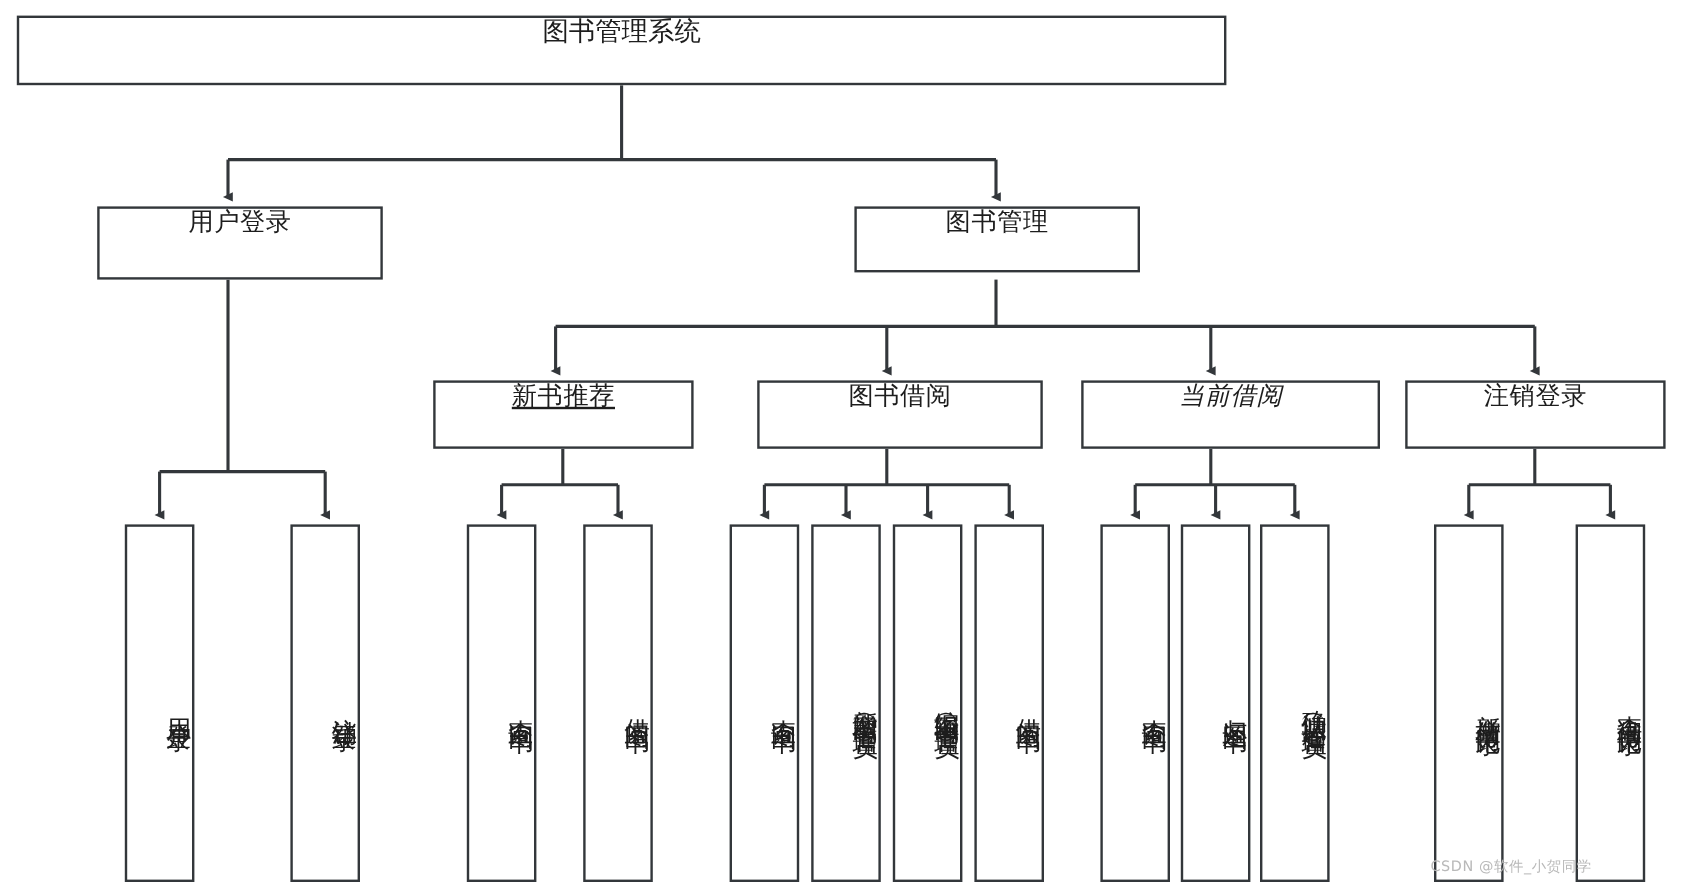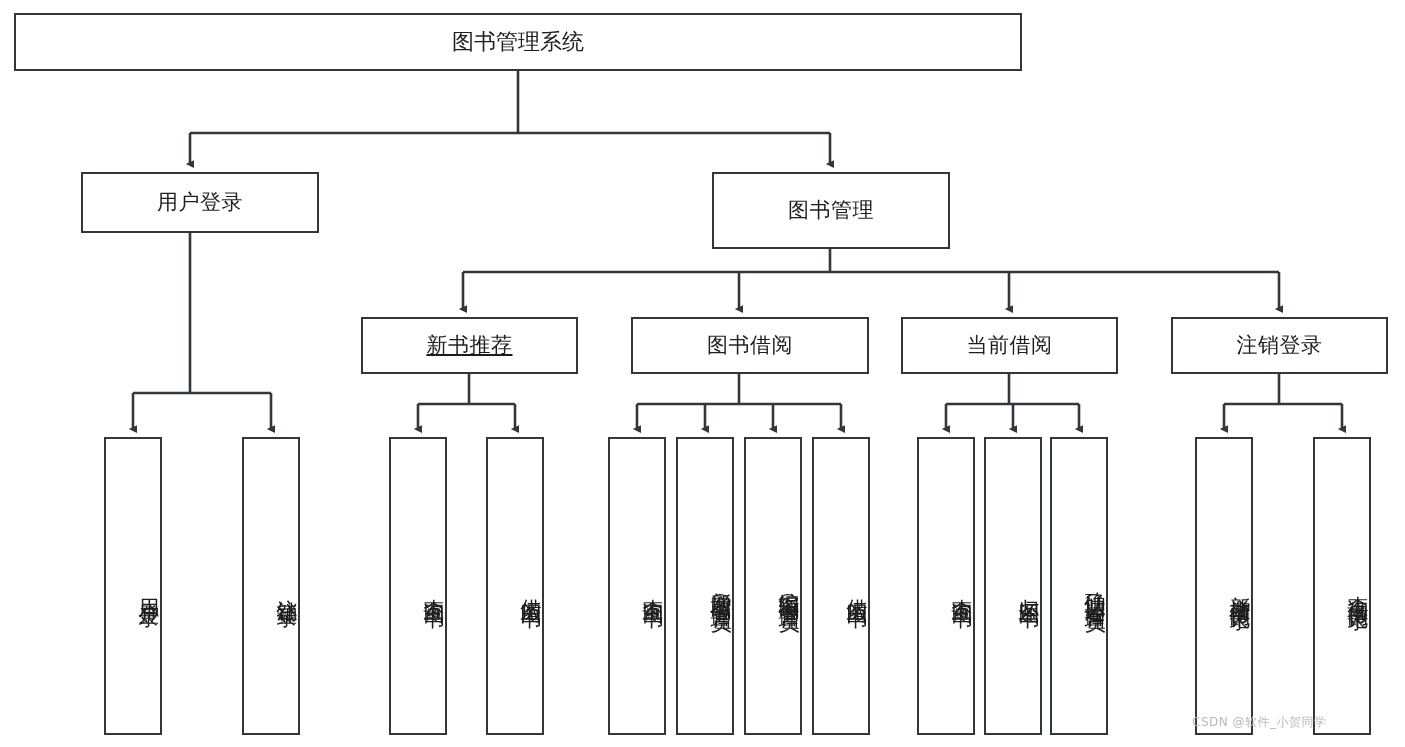--- a/index.html
+++ b/index.html
@@ -24,21 +24,20 @@
     width: 1405px;
     height: 747px;
     pointer-events: none;
   }
   .node {
     position: absolute;
     box-sizing: border-box;
     border: 2px solid #33373b;
     background: #ffffff;
     display: flex;
-    align-items: center;
     justify-content: center;
     color: #1d1d1d;
     line-height: 1.08;
   }
   .node.h {
     font-size: 21px;
     letter-spacing: 0.5px;
   }
   .node.root {
     font-size: 22px;
@@ -119,31 +118,31 @@
     </g>
   </svg>
 
   <div class="node root" style="left:14px; top:13px; width:1008px; height:58px;">
     <span>图书管理系统</span>
   </div>
 
   <div class="node h" style="left:81px; top:172px; width:238px; height:61px;">
     <span>用户登录</span>
   </div>
-  <div class="node h" style="left:712px; top:172px; width:238px; height:77px;">
+  <div class="node h" style="left:712px; top:172px; width:238px; height:55px;">
     <span>图书管理</span>
   </div>
 
   <div class="node h" style="left:361px; top:317px; width:217px; height:57px;text-decoration:underline;">
     <span>新书推荐</span>
   </div>
   <div class="node h" style="left:631px; top:317px; width:238px; height:57px;">
     <span>图书借阅</span>
   </div>
-  <div class="node h" style="left:901px; top:317px; width:217px; height:57px;">
+  <div class="node h" style="left:901px; top:317px; width:249px; height:57px;font-style:italic;">
     <span>当前借阅</span>
   </div>
   <div class="node h" style="left:1171px; top:317px; width:217px; height:57px;">
     <span>注销登录</span>
   </div>
 
   <div class="node v" style="left:104px; top:437px; width:58px; height:298px;">
     <span>用户登录</span>
   </div>
   <div class="node v" style="left:242px; top:437px; width:58px; height:298px;">

